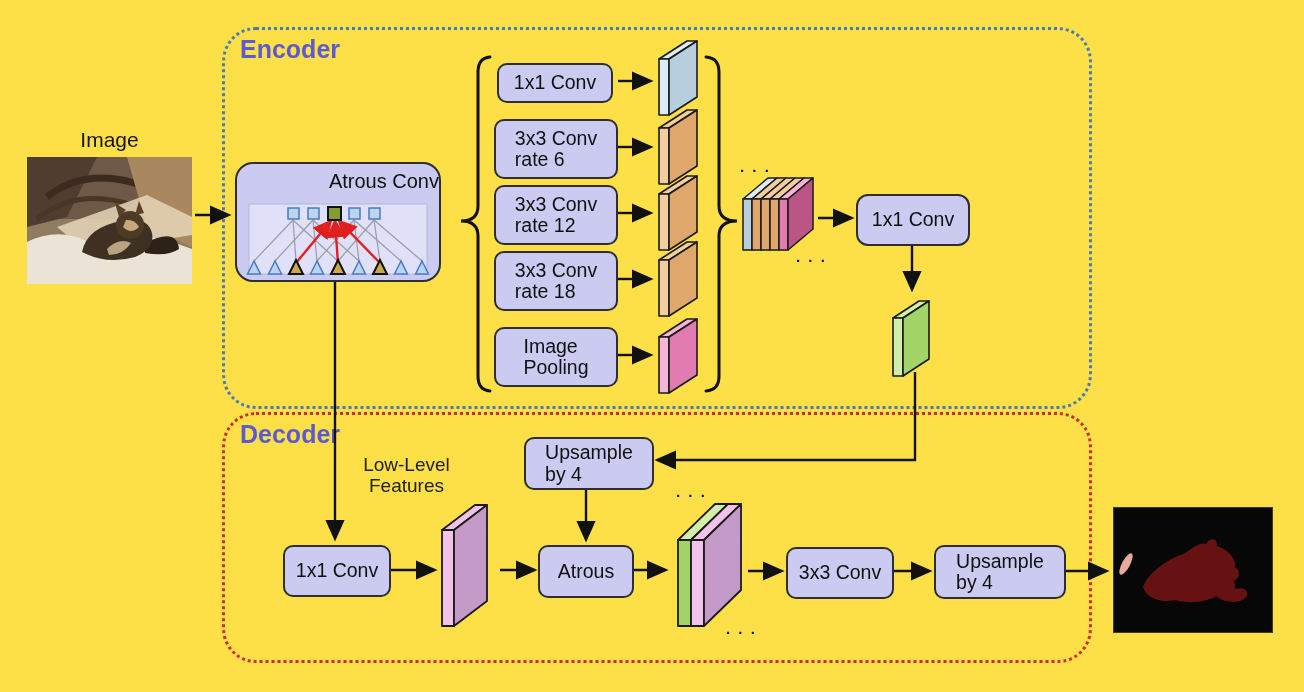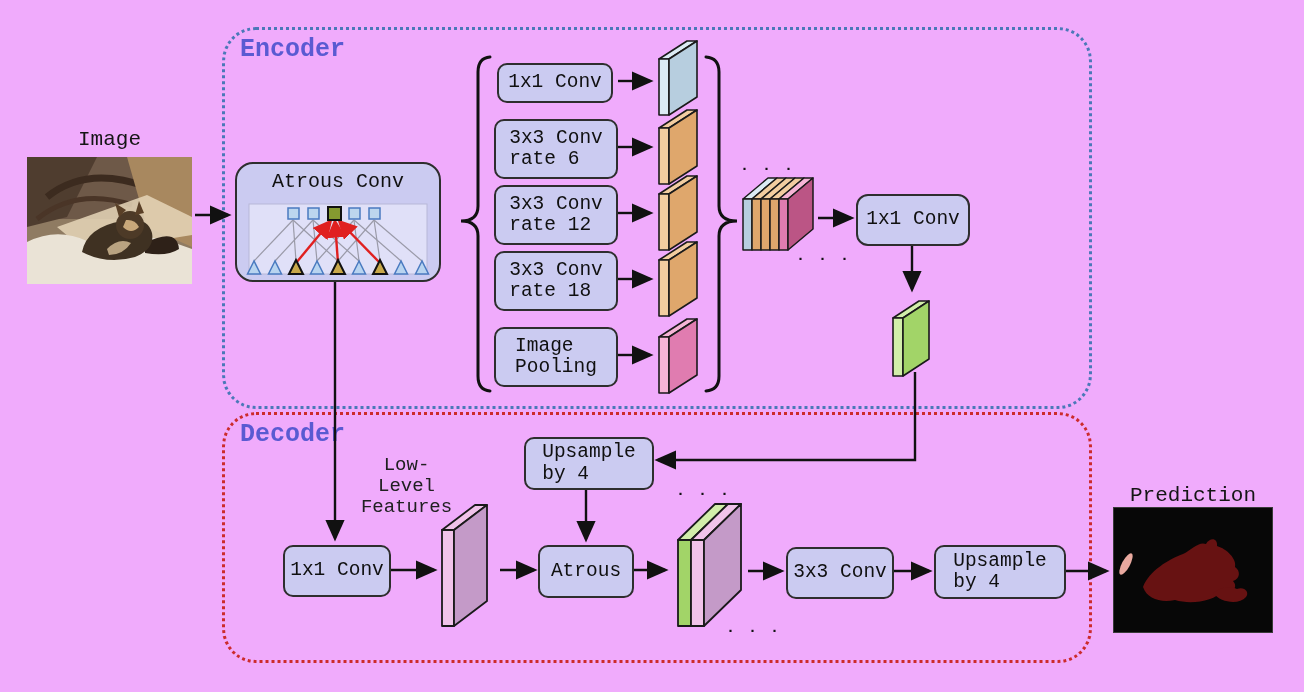--- a/index.html
+++ b/index.html
@@ -1,31 +1,31 @@
 <!DOCTYPE html>
 <html style="--box_fill: #cbcbf1; --box_border: #2e2e2e; --encoder_border: #4a78b8; --decoder_border: #cc2b2b; --section_label: #5a5ad2; --arrow: #111111; --slab_blue: #b7cedf; --slab_blue_light: #dcebf4; --slab_orange: #dfa76c; --slab_orange_light: #f2cda0; --slab_pink: #e07cb0; --slab_pink_light: #f6b4d6; --slab_magenta: #bb5585; --slab_green: #a2d468; --slab_green_light: #d2eeaa; --slab_mauve: #c49ac8; --slab_mauve_light: #f1c3ea; --atrous_highlight: #e02020; --prediction_fill: #671212; --prediction_accent: #e9a99f;"><head>
 <meta charset="utf-8">
 <style>
   html,body{margin:0;padding:0;background:#fff;}
-  #stage{position:relative;width:1304px;height:692px;background:#f0abfc;overflow:hidden;
-         font-family:Liberation Mono, monospace;color:#151515;}
+  #stage{position:relative;width:1304px;height:692px;background:#fde047;overflow:hidden;
+         font-family:Liberation Sans, sans-serif;color:#151515;}
   .abs{position:absolute;}
   .region{position:absolute;border-radius:34px;}
   #encoder-region{left:222px;top:27px;width:864px;height:376px;border:3.5px dotted var(--encoder_border);}
   #decoder-region{left:222px;top:412px;width:864px;height:245px;border:3.5px dotted var(--decoder_border);}
   .section-title{position:absolute;font-size:25px;font-weight:bold;color:var(--section_label);}
   .box{position:absolute;background:var(--box_fill);border:2px solid var(--box_border);
        border-radius:10px;display:flex;align-items:center;justify-content:center;
        font-size:19.5px;line-height:1.08;color:#101010;text-align:left;white-space:pre-line;}
   .lbl{position:absolute;font-size:21px;color:#151515;text-align:center;white-space:pre-line;}
   .small-lbl{position:absolute;font-size:19px;color:#202020;text-align:center;white-space:pre-line;line-height:1.1;margin-left:16px;}
   .dots{position:absolute;font-size:15px;font-weight:bold;color:#111;letter-spacing:2px;}
   #dcnn-box{left:235px;top:162px;width:202px;height:116px;background:var(--box_fill);
             border:2.5px solid var(--box_border);border-radius:18px;}
-  #dcnn-box .atrous-title{position:absolute;top:6px;left:0;width:100%;text-align:center;
+  #dcnn-box .atrous-title{position:absolute;top:6px;left:0;width:100%;text-align:right;
             font-size:20px;color:#101010;}
   svg{display:block;}
   .overlay{position:absolute;left:0;top:0;pointer-events:none;}
 </style>
 </head>
 <body>
 
 <div id="stage">
 
   <div id="encoder-region" class="region"></div>
@@ -260,21 +260,20 @@
         </g>
       </svg>
     </div>
   <div class="dots" style="left:726px;top:620px;">. . .</div>
 
   <div class="box" style="left:786px;top:547px;width:104px;height:48px;">3x3 Conv</div>
 
   <div class="box" style="left:934px;top:545px;width:128px;height:50px;">Upsample
 by 4</div>
 
-  <div class="lbl" style="left:1113px;top:484px;width:160px;">Prediction</div>
   <div class="abs" style="left:1113px;top:507px;">
     <svg width="160" height="126" viewBox="0 0 160 126">
       <rect x="0.5" y="0.5" width="159" height="125" fill="#070707" stroke="#3a3a3a"></rect>
       <path d="M30,80 C36,64 56,52 70,47 C78,43 86,34 93,37 C97,30 105,31 104,39 C114,42 124,52 122,60
                C128,64 127,72 120,74 C126,80 119,88 109,84 C102,94 78,98 62,93 C48,96 34,92 30,80 Z" style="fill:var(--prediction_fill)"></path>
       <path d="M100,86 C108,96 126,98 133,90 C137,85 131,79 124,82 C117,78 108,80 100,86 Z" style="fill:var(--prediction_fill)"></path>
       <ellipse cx="13" cy="57" rx="4" ry="12" transform="rotate(28 13 57)" style="fill:var(--prediction_accent)"></ellipse>
     </svg>
   </div>
 

